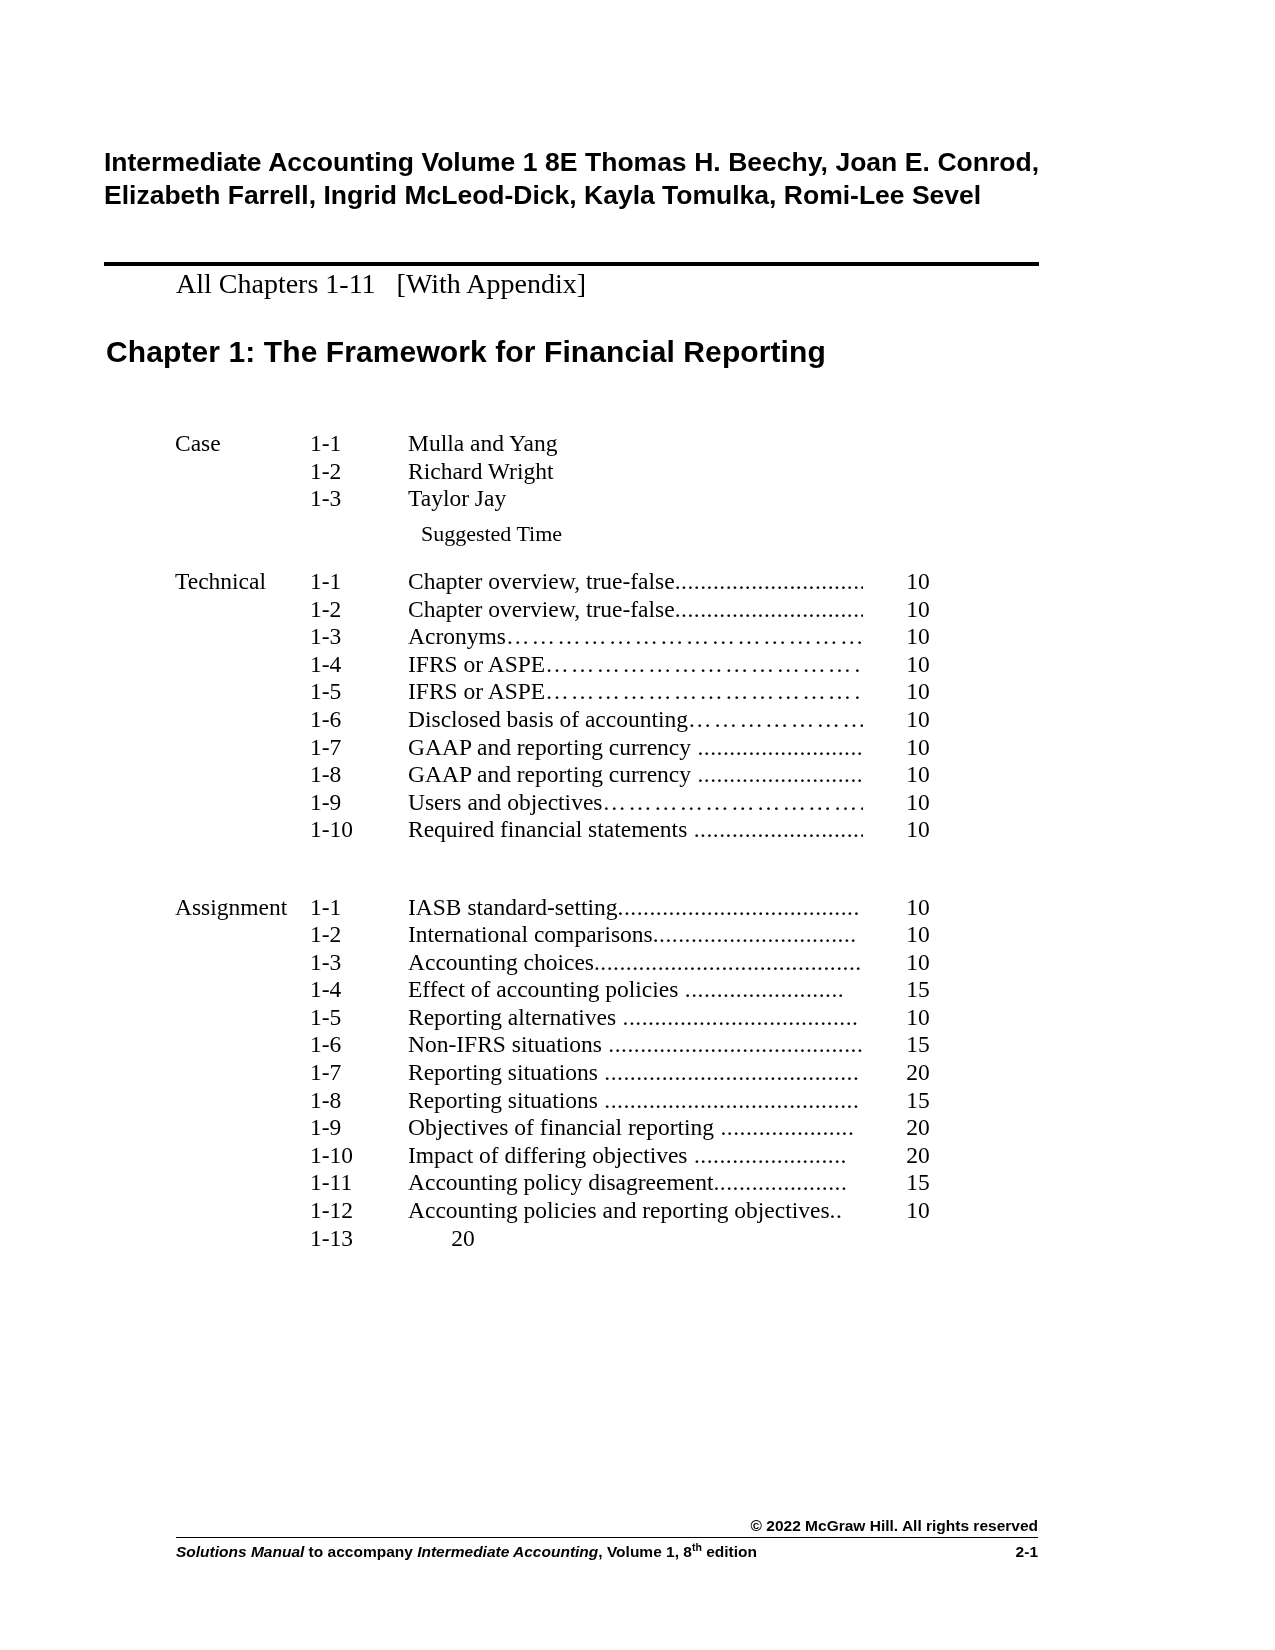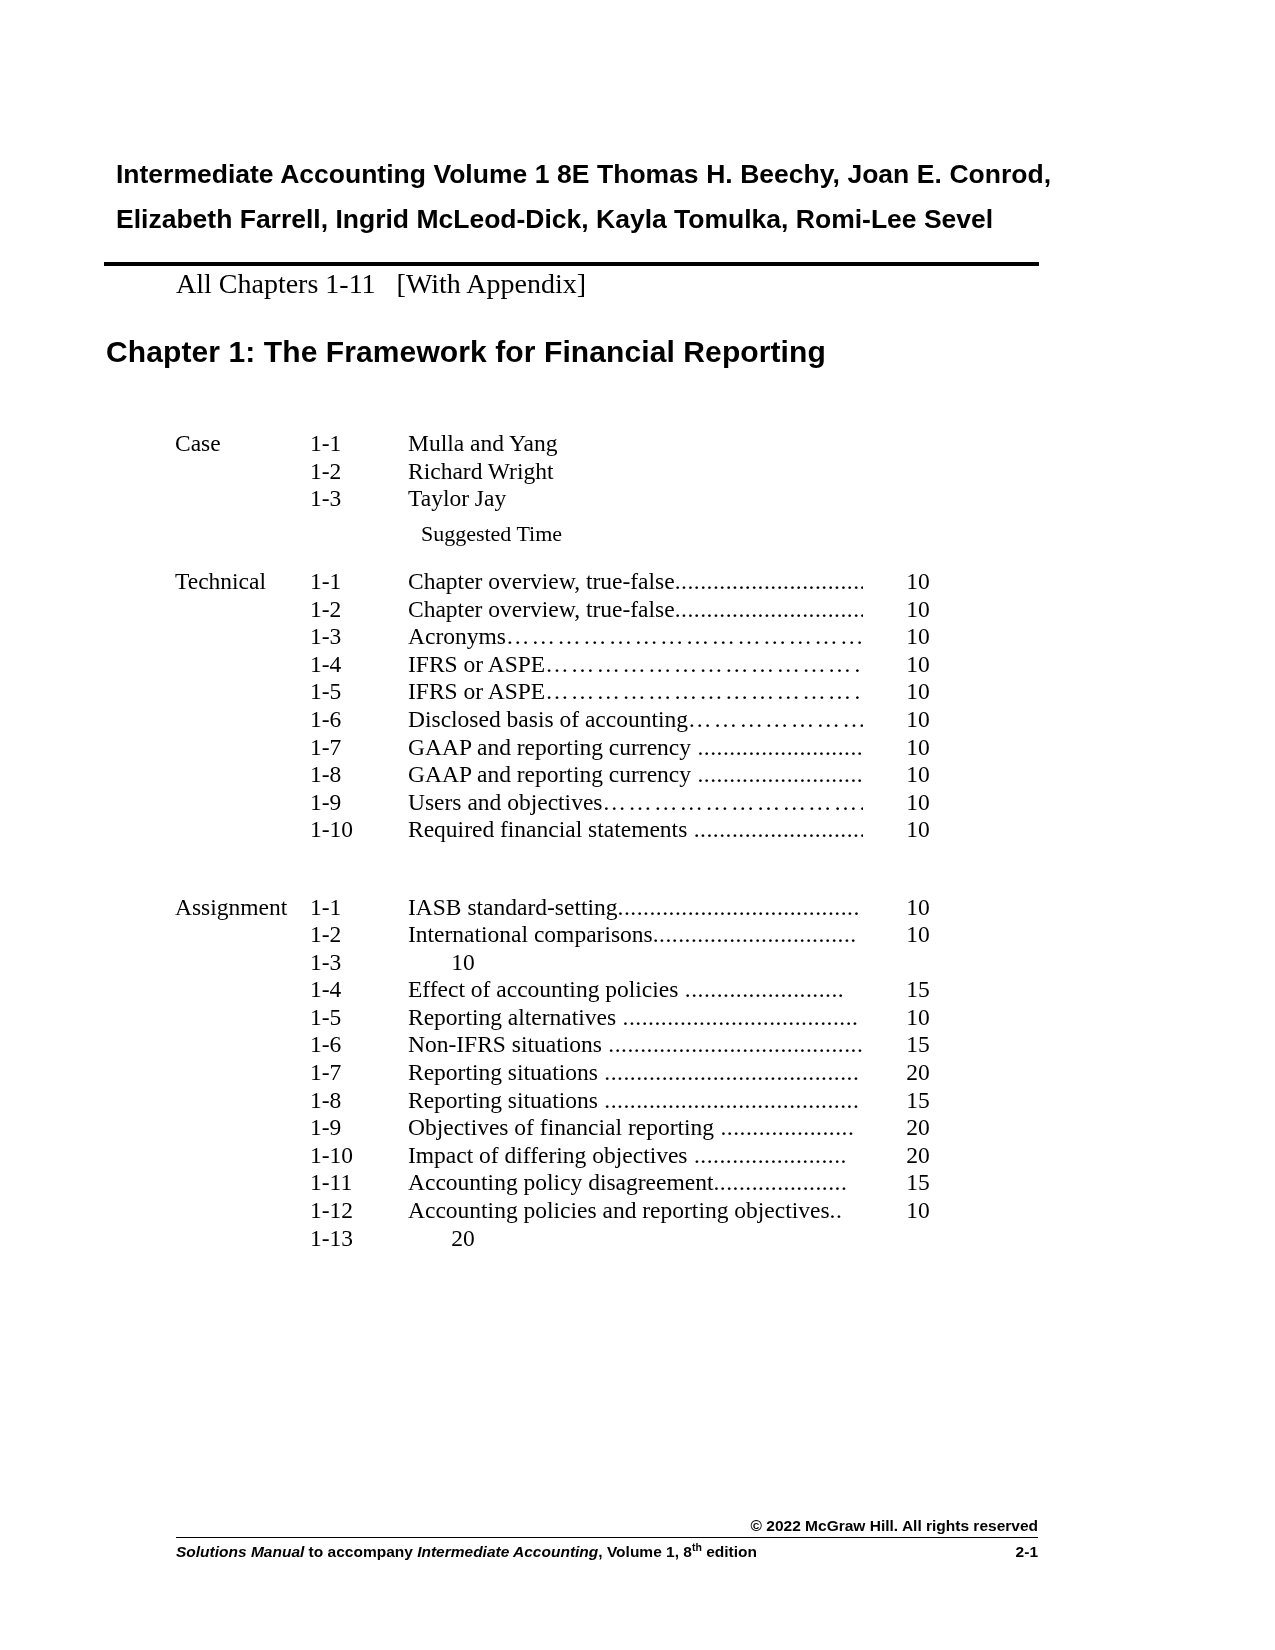--- a/index.html
+++ b/index.html
@@ -32,21 +32,21 @@
     letter-spacing: -0.5px;
     margin: 0 0 2px 0;
     white-space: nowrap;
     -webkit-text-stroke: 0.9px #000;
   }
   .book-line {
     font-family: "Liberation Sans", "DejaVu Sans", sans-serif;
     font-weight: 700;
     font-size: 26.5px;
     line-height: 33px;
-    margin: 12px;
+    margin: 0;
     color: #000;
   }
   .book-line.l1 {
     text-align: justify;
     text-align-last: justify;
     width: 935px;
   }
   .book-line.l2 {
     width: 935px;
   }
@@ -333,20 +333,23 @@
         <div class="col-kind"></div>
         <div class="col-num">1-2</div>
         <div class="col-desc">
           <span class="desc-text">International comparisons</span><span class="leader">................................</span>
         </div>
         <div class="col-time">10</div>
       </div>
       <div class="row">
         <div class="col-kind"></div>
         <div class="col-num">1-3</div>
+        <div class="col-desc">
+          <span class="desc-text">Accounting choices</span><span class="leader">..........................................</span>
+        </div>
         <div class="col-time">10</div>
       </div>
       <div class="row">
         <div class="col-kind"></div>
         <div class="col-num">1-4</div>
         <div class="col-desc">
           <span class="desc-text">Effect of accounting policies</span><span class="leader">  .........................</span>
         </div>
         <div class="col-time">15</div>
       </div>

